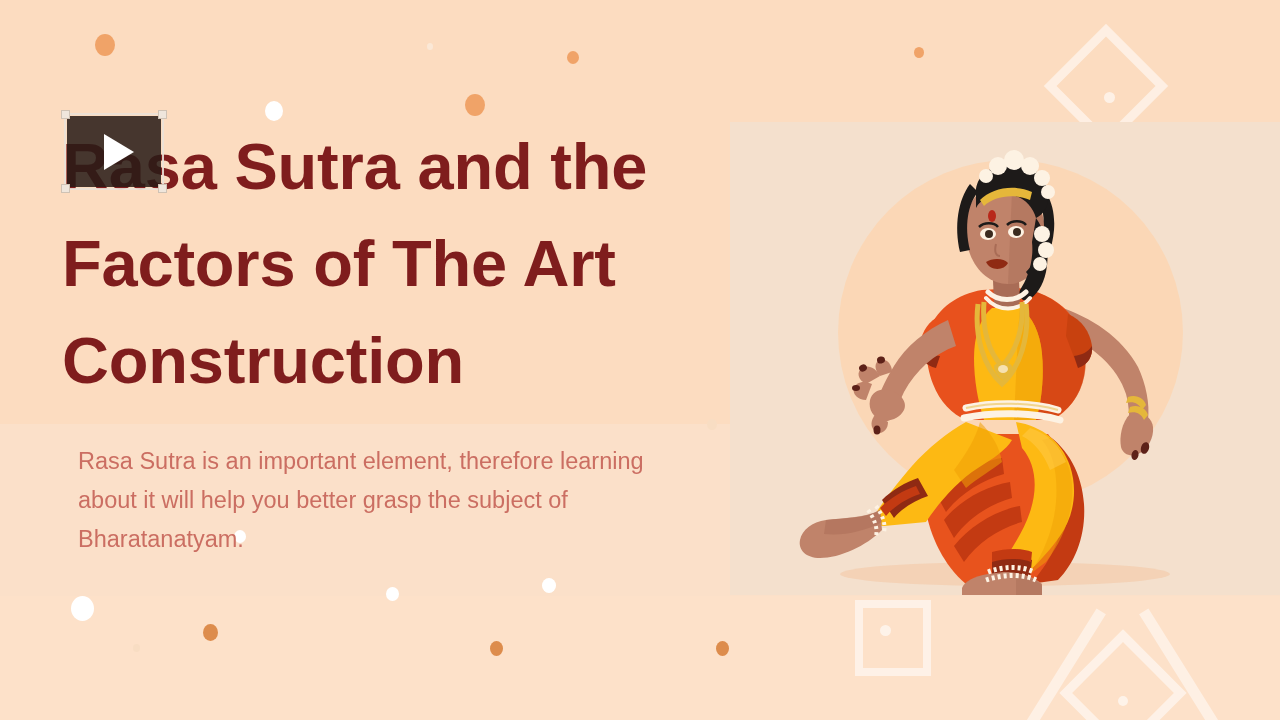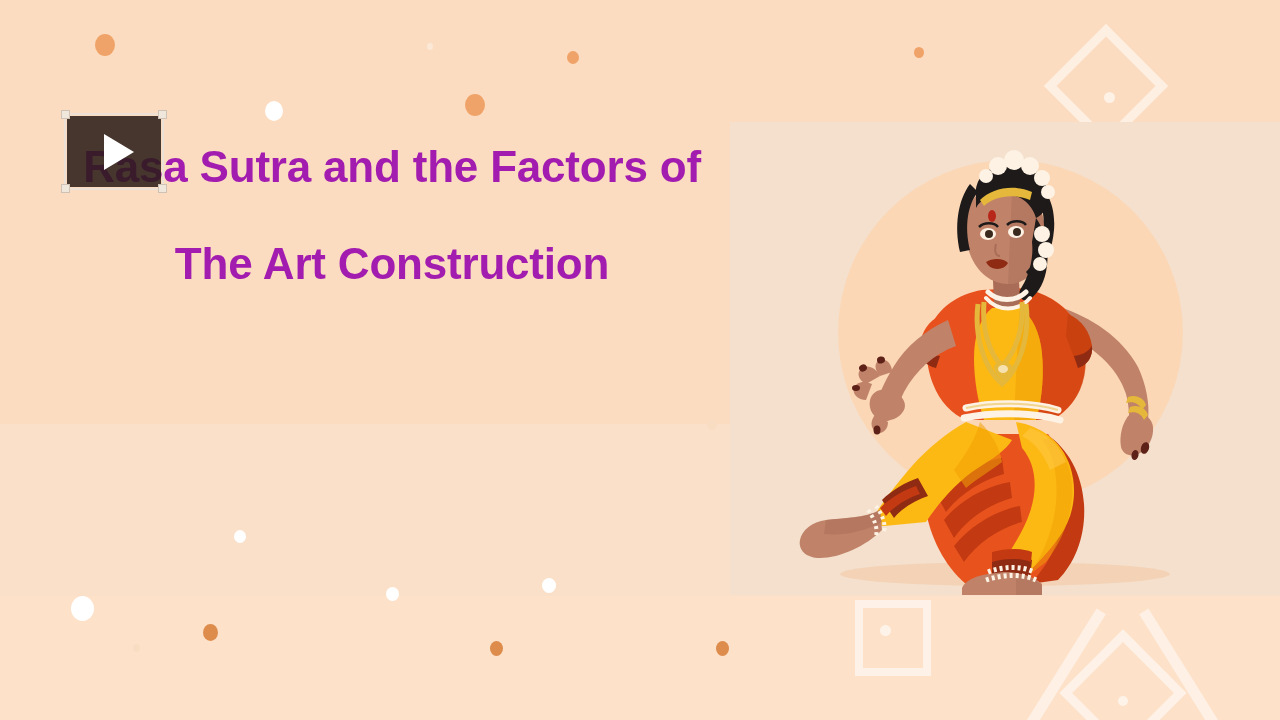--- a/index.html
+++ b/index.html
@@ -52,26 +52,25 @@
     position: absolute;
     border-radius: 50%;
   }
 
   
   .title {
     position: absolute;
     left: 62px;
     top: 118px;
     width: 660px;
-    font-size: 44px;
+    font-size: 65px;
     line-height: 97px;
     font-weight: bold;
-    color: #a21caf;
+    color: #7f1d1d;
     letter-spacing: -0.2px;
-    text-align: center;
   }
   .subtitle {
     position: absolute;
     left: 78px;
     top: 442px;
     width: 610px;
     font-size: 23.5px;
     line-height: 39px;
     color: #cb6e62;
   }
@@ -184,20 +183,21 @@
   <div class="dot" style="left:542px; top:578px; width:14px; height:15px; background:#ffffff;"></div>
   <div class="dot" style="left:71px;  top:596px; width:23px; height:25px; background:#ffffff;"></div>
   <div class="dot" style="left:386px; top:587px; width:13px; height:14px; background:#ffffff;"></div>
   <div class="dot" style="left:203px; top:624px; width:15px; height:17px; background:#dd8c4c;"></div>
   <div class="dot" style="left:490px; top:641px; width:13px; height:15px; background:#dd8c4c;"></div>
   <div class="dot" style="left:716px; top:641px; width:13px; height:15px; background:#dd8c4c;"></div>
   <div class="dot" style="left:133px; top:644px; width:7px;  height:8px;  background:#f8ddc3;"></div>
 
   <div class="title">Rasa Sutra and the Factors of The Art Construction</div>
 
+  <div class="subtitle">Rasa Sutra is an important element, therefore learning about it will help you better grasp the subject of Bharatanatyam.</div>
 
   <div class="play-wrap">
     <div class="play-box"></div>
     <div class="play-frame"></div>
     <div class="play-tri"></div>
     <div class="play-handle ph-tl"></div>
     <div class="play-handle ph-tr"></div>
     <div class="play-handle ph-bl"></div>
     <div class="play-handle ph-br"></div>
   </div>

